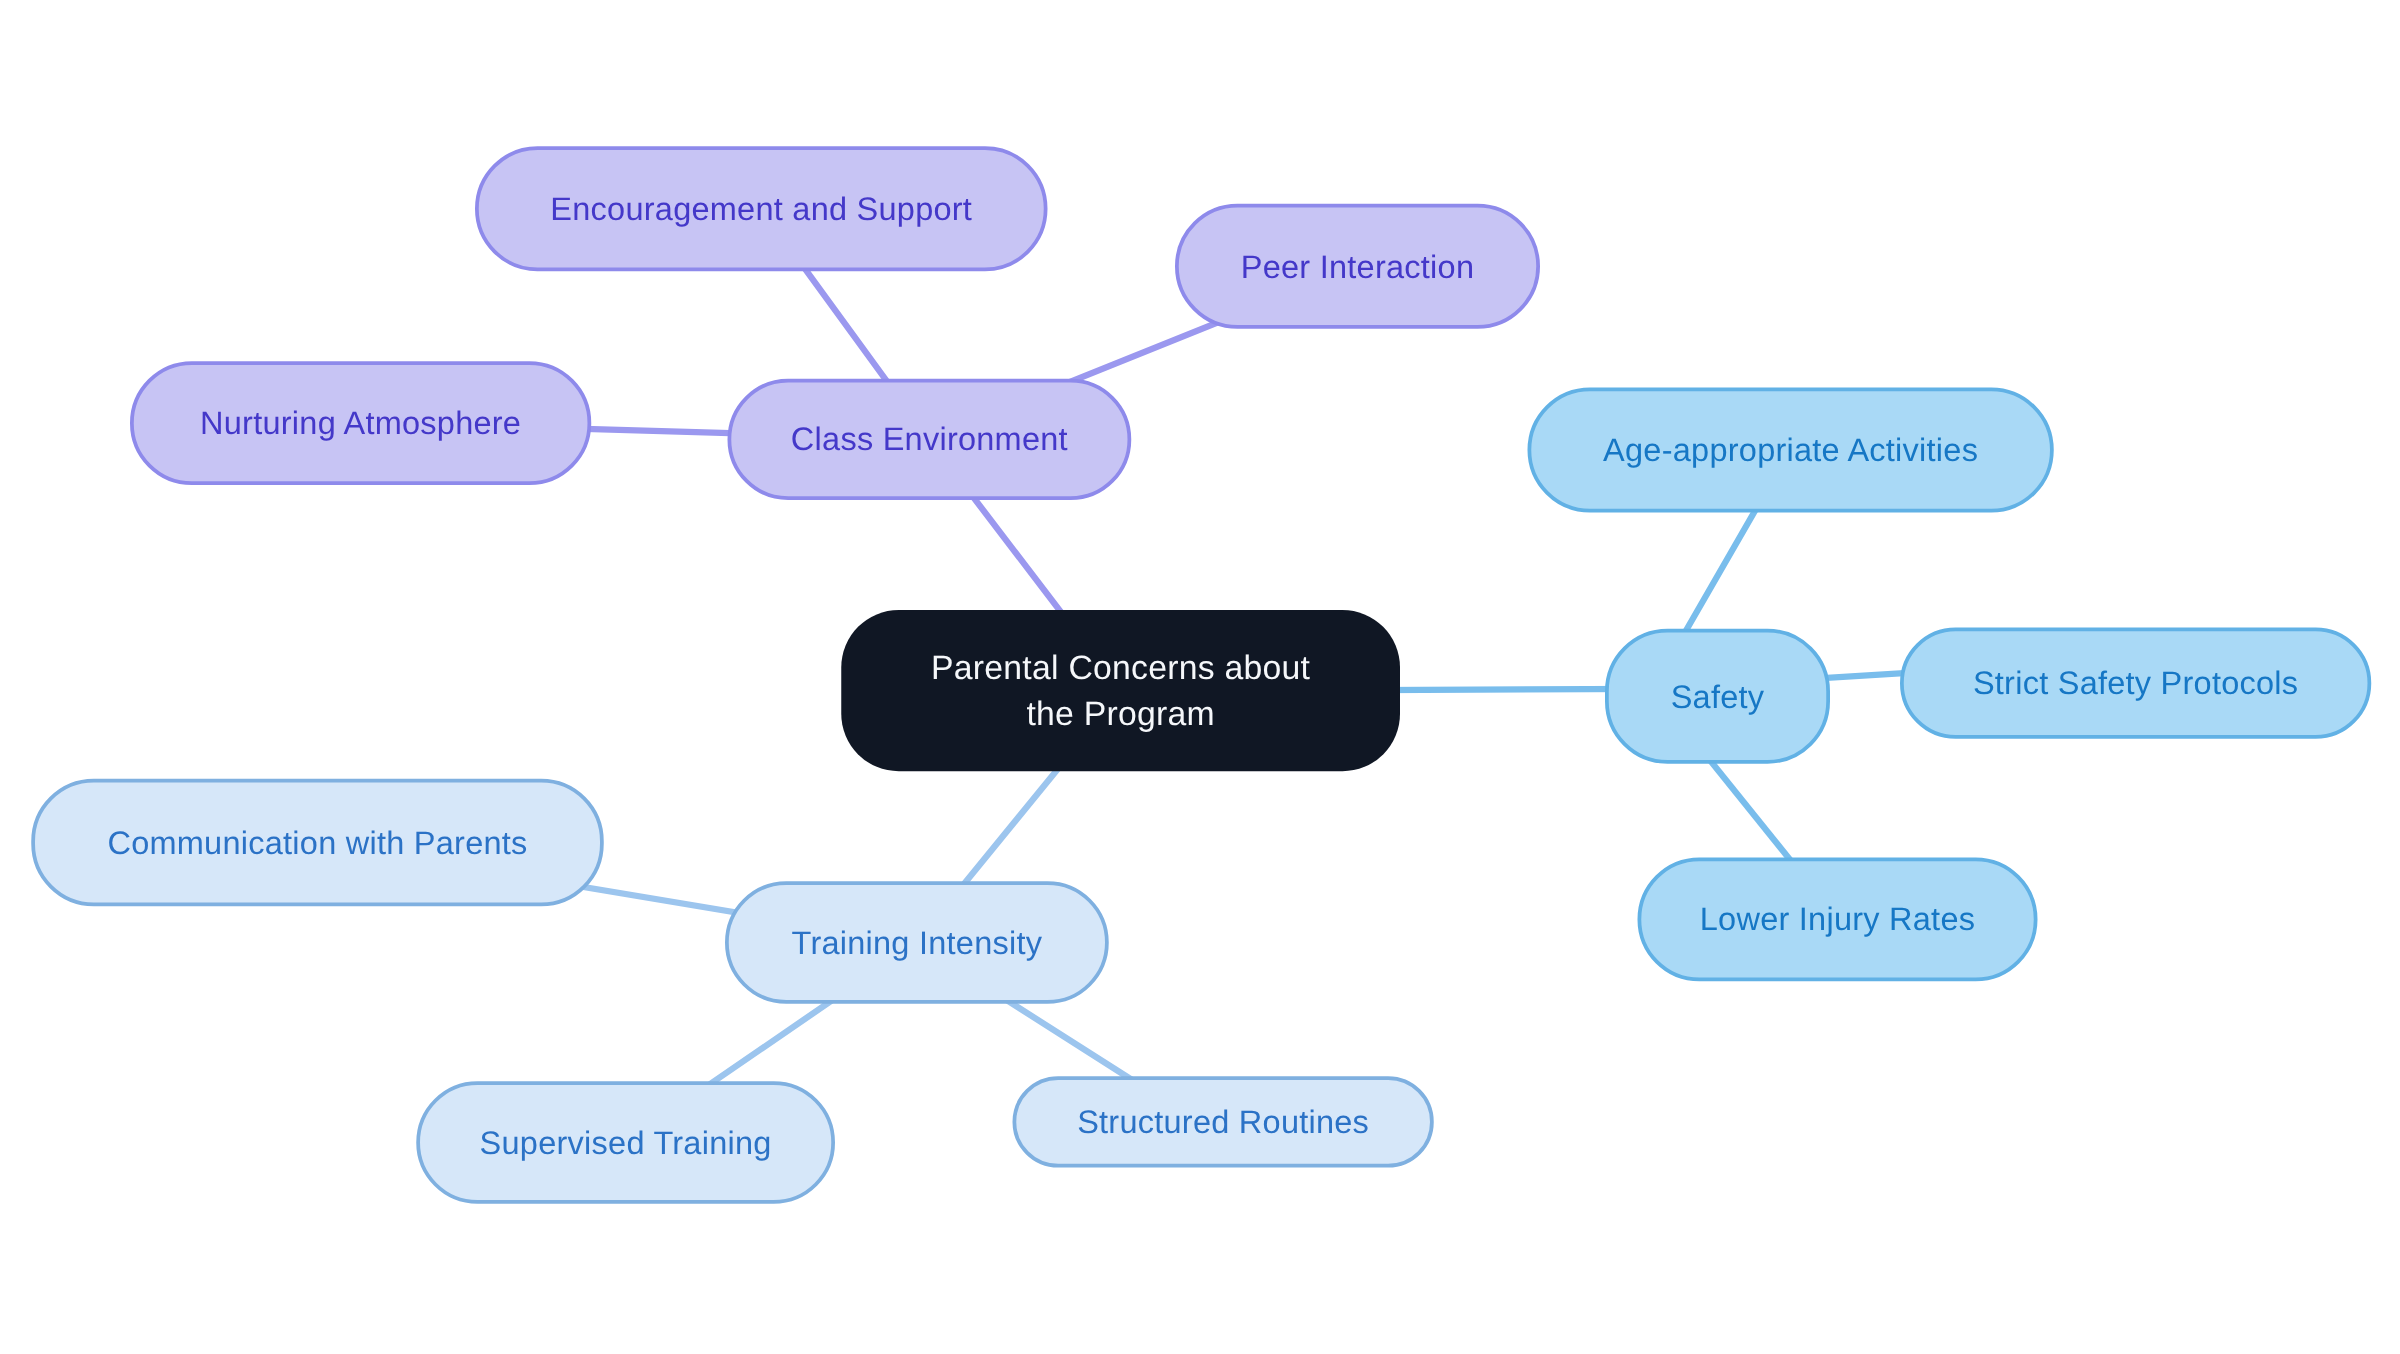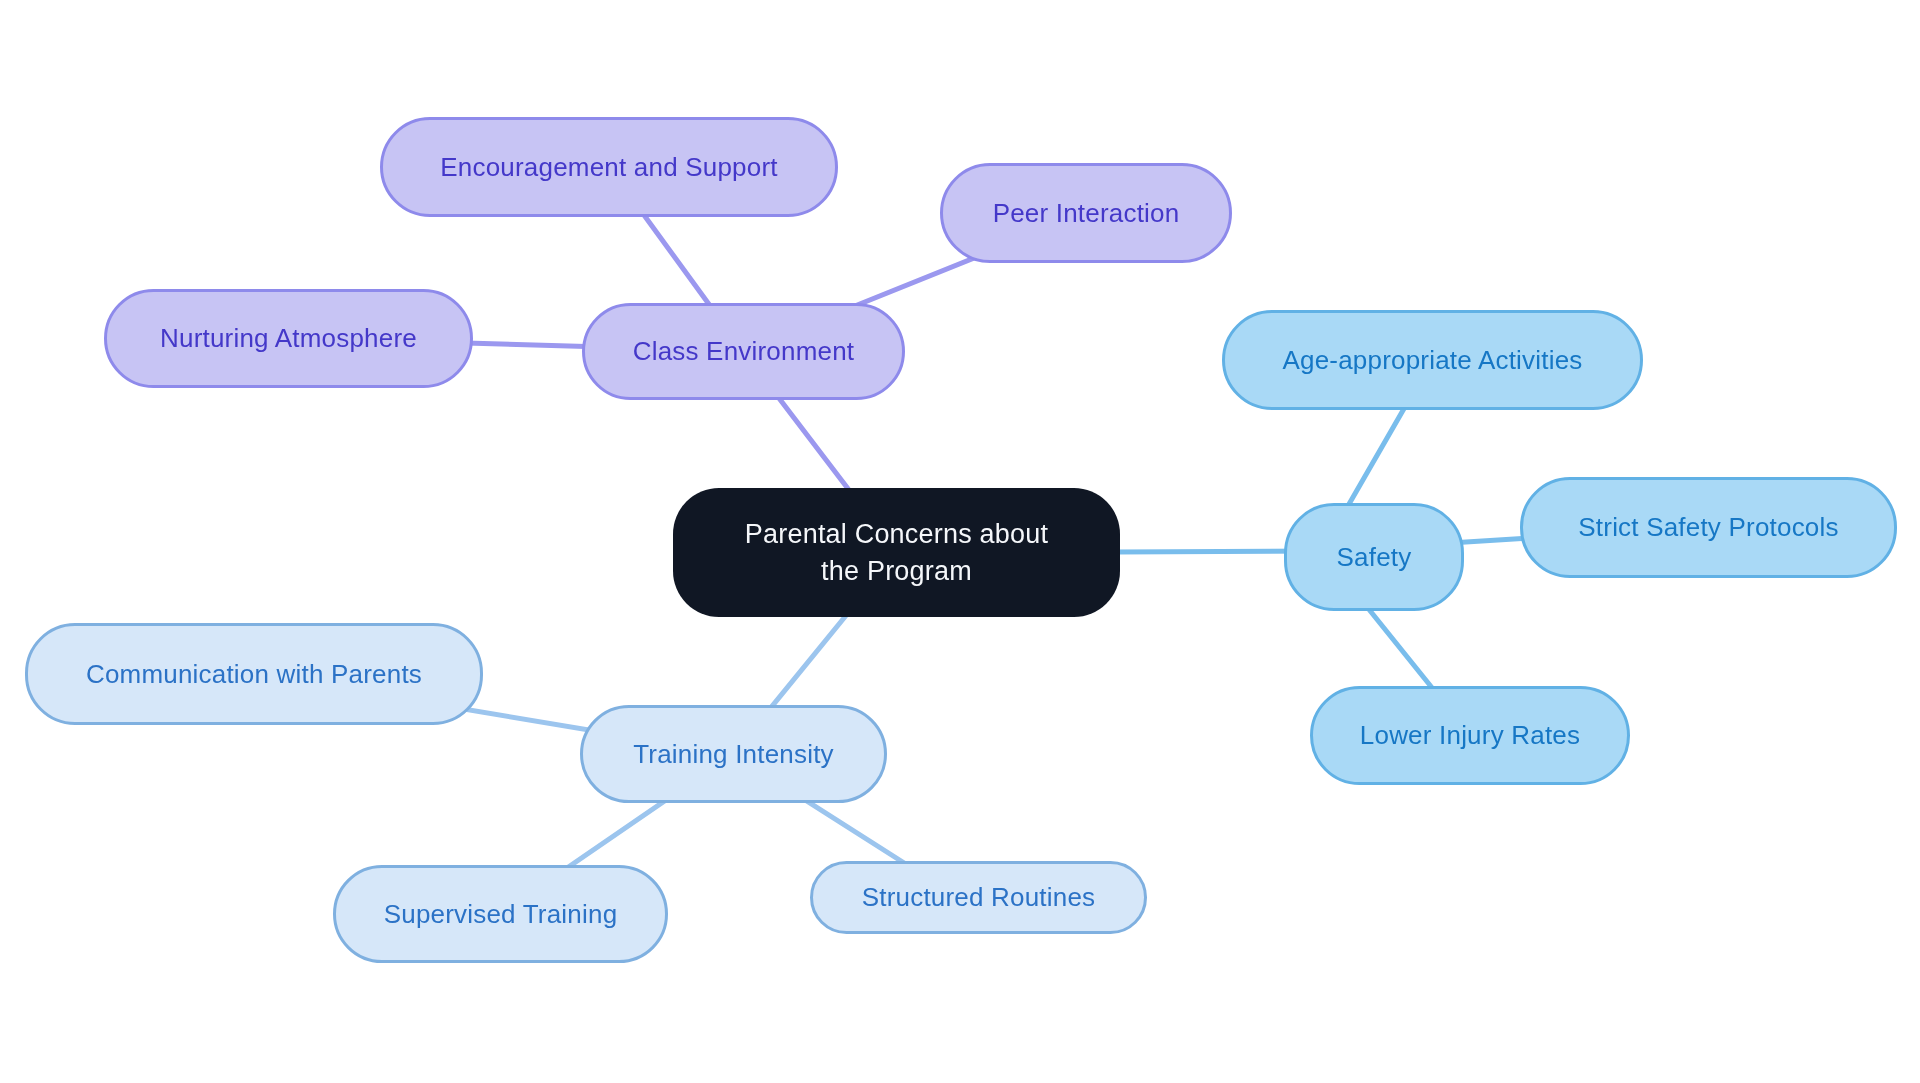--- a/index.html
+++ b/index.html
@@ -65,21 +65,21 @@
   }
 
   
   #n-root                  { left: 673px;  top: 488px; width: 447px; height: 129px; }
   #n-class-environment     { left: 582px;  top: 303px; width: 323px; height: 97px;  }
   #n-encouragement-support { left: 380px;  top: 117px; width: 458px; height: 100px; }
   #n-peer-interaction      { left: 940px;  top: 163px; width: 292px; height: 100px; }
   #n-nurturing-atmosphere  { left: 104px;  top: 289px; width: 369px; height: 99px;  }
   #n-safety                { left: 1284px; top: 503px; width: 180px; height: 108px;  }
   #n-age-appropriate       { left: 1222px; top: 310px; width: 421px; height: 100px; }
-  #n-strict-safety         { left: 1520px; top: 477px; width: 377px; height: 101px; }
+  #n-strict-safety         { left: 1520px; top: 502px; width: 377px; height: 89px; }
   #n-lower-injury          { left: 1310px; top: 686px; width: 320px; height: 99px;  }
   #n-training-intensity    { left: 580px;  top: 705px; width: 307px; height: 98px;  }
   #n-communication-parents { left: 25px;   top: 623px; width: 458px; height: 102px; }
   #n-supervised-training   { left: 333px;  top: 865px; width: 335px; height: 98px;  }
   #n-structured-routines   { left: 810px;  top: 861px; width: 337px; height: 73px;  }
 </style>
 </head>
 <body>
 
 <div class="canvas">

